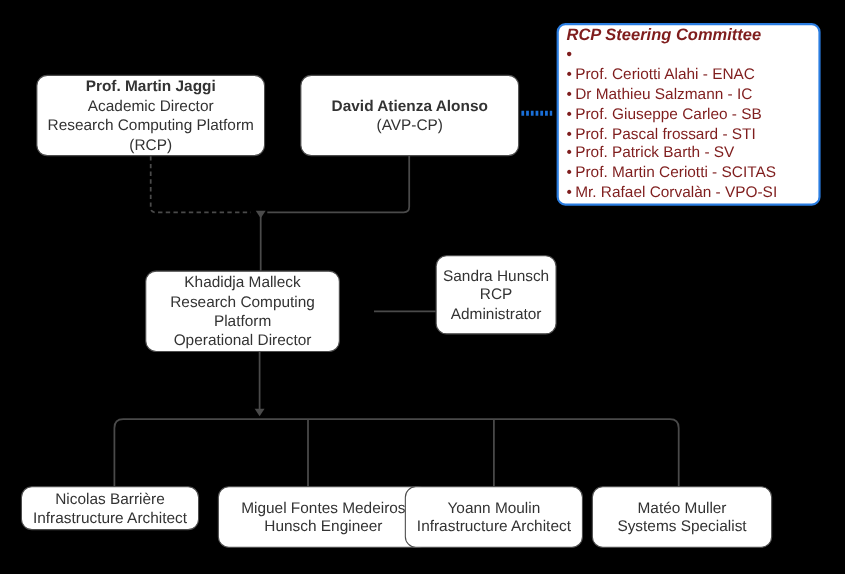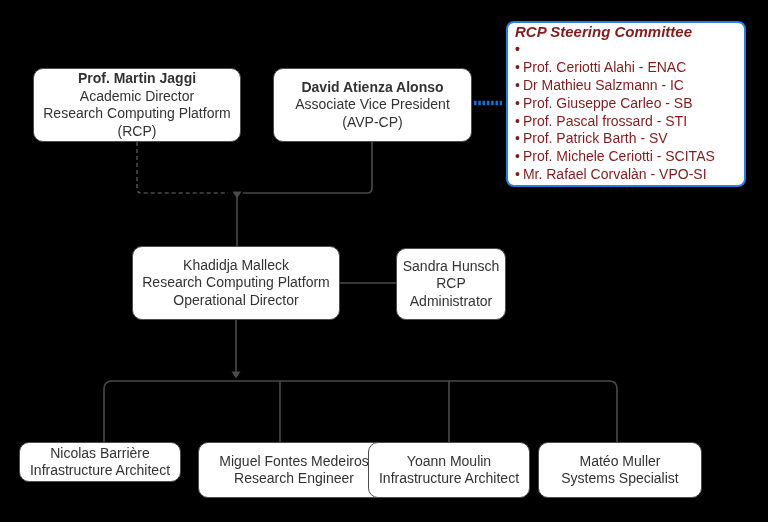--- a/index.html
+++ b/index.html
@@ -24,22 +24,22 @@
     text-align:center;
     color:#333333;
     font-size:14px;
     line-height:17.5px;
     z-index:2;
     box-sizing:border-box;
   }
   .node .name-bold{font-weight:bold;}
   #box-academic{left:33px;top:68px;width:208px;height:74px;}
   #box-avp{left:273px;top:68px;width:199px;height:74px;text-align:center;}
-  #box-opdir{left:132px;top:246px;width:208px;height:74px;}
-  #box-admin{left:396px;top:248px;width:110px;height:72px;}
+  #box-opdir{left:132px;top:246px;width:177px;height:74px;}
+  #box-admin{left:396px;top:232px;width:110px;height:72px;}
   #box-team1{left:19px;top:442px;width:162px;height:40px;}
   #box-team2{left:198px;top:442px;width:192px;height:56px;}
   #box-team3{left:368px;top:442px;width:162px;height:56px;justify-content:center;}
   #box-team4{left:538px;top:442px;width:164px;height:56px;}
   .committee{
     position:absolute;
     left:506px;top:21px;width:240px;height:166px;
     background:#ffffff;
     border:2px solid #2a7de1;
     border-radius:8px;
@@ -87,21 +87,20 @@
 
   <div class="node" id="box-academic">
     <div class="name-bold">Prof. Martin Jaggi</div>
     <div>Academic Director</div>
     <div>Research Computing Platform</div>
     <div>(RCP)</div>
   </div>
 
   <div class="node" id="box-avp">
     <div class="name-bold">David Atienza Alonso</div>
-    <div>Associate Vice President</div>
     <div>(AVP-CP)</div>
   </div>
 
   <div class="committee">
     <div class="committee-title">RCP Steering Committee</div>
     <div class="committee-row chair">
       <span class="bullet">•</span>
     </div>
     <div class="committee-row">
       <span class="bullet">•</span>
@@ -118,21 +117,21 @@
     <div class="committee-row">
       <span class="bullet">•</span>
       <span>Prof. Pascal frossard - STI</span>
     </div>
     <div class="committee-row">
       <span class="bullet">•</span>
       <span>Prof. Patrick Barth - SV</span>
     </div>
     <div class="committee-row">
       <span class="bullet">•</span>
-      <span>Prof. Michele Ceriotti - SCITAS</span>
+      <span>Prof. Martin Ceriotti - SCITAS</span>
     </div>
     <div class="committee-row">
       <span class="bullet">•</span>
       <span>Mr. Rafael Corvalàn - VPO-SI</span>
     </div>
   </div>
 
   <div class="node" id="box-opdir">
     <div>Khadidja Malleck</div>
     <div>Research Computing Platform</div>
@@ -144,21 +143,21 @@
     <div>RCP</div>
     <div>Administrator</div>
   </div>
 
   <div class="node" id="box-team1">
     <div>Nicolas Barrière</div>
     <div>Infrastructure Architect</div>
   </div>
   <div class="node" id="box-team2">
     <div>Miguel Fontes Medeiros</div>
-    <div>Research Engineer</div>
+    <div>Hunsch Engineer</div>
   </div>
   <div class="node" id="box-team3">
     <div>Yoann Moulin</div>
     <div>Infrastructure Architect</div>
   </div>
   <div class="node" id="box-team4">
     <div>Matéo Muller</div>
     <div>Systems Specialist</div>
   </div>
 

